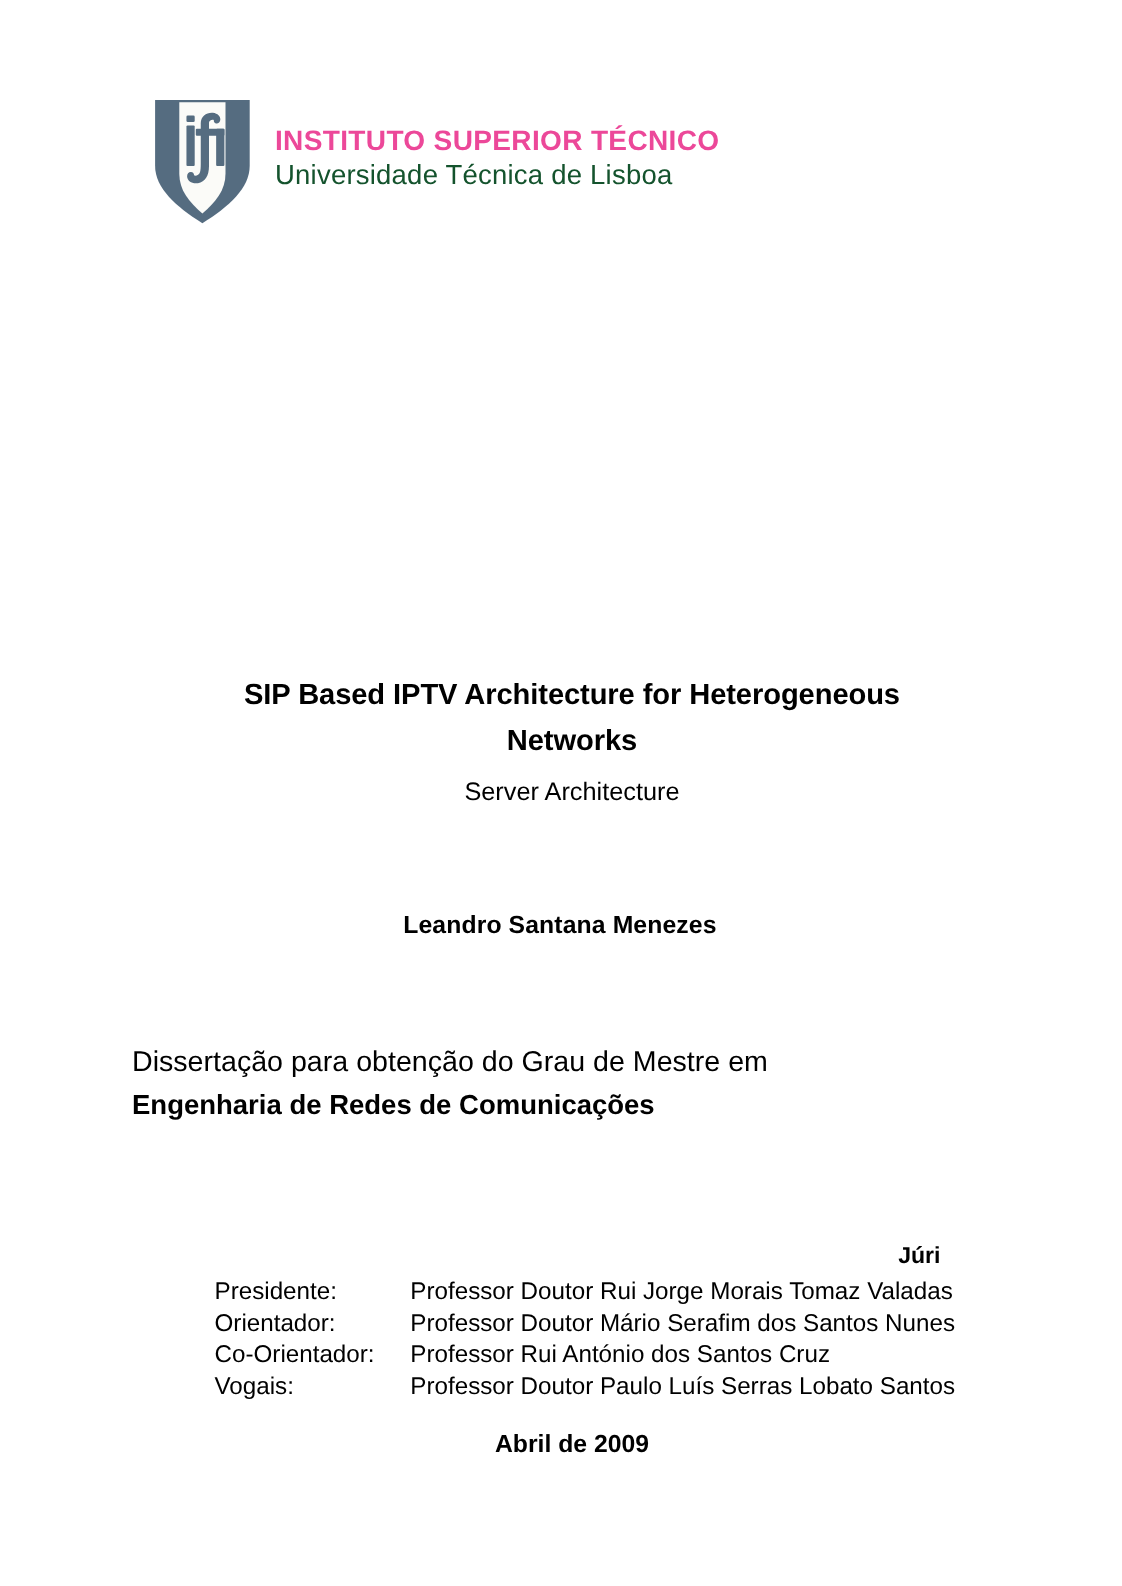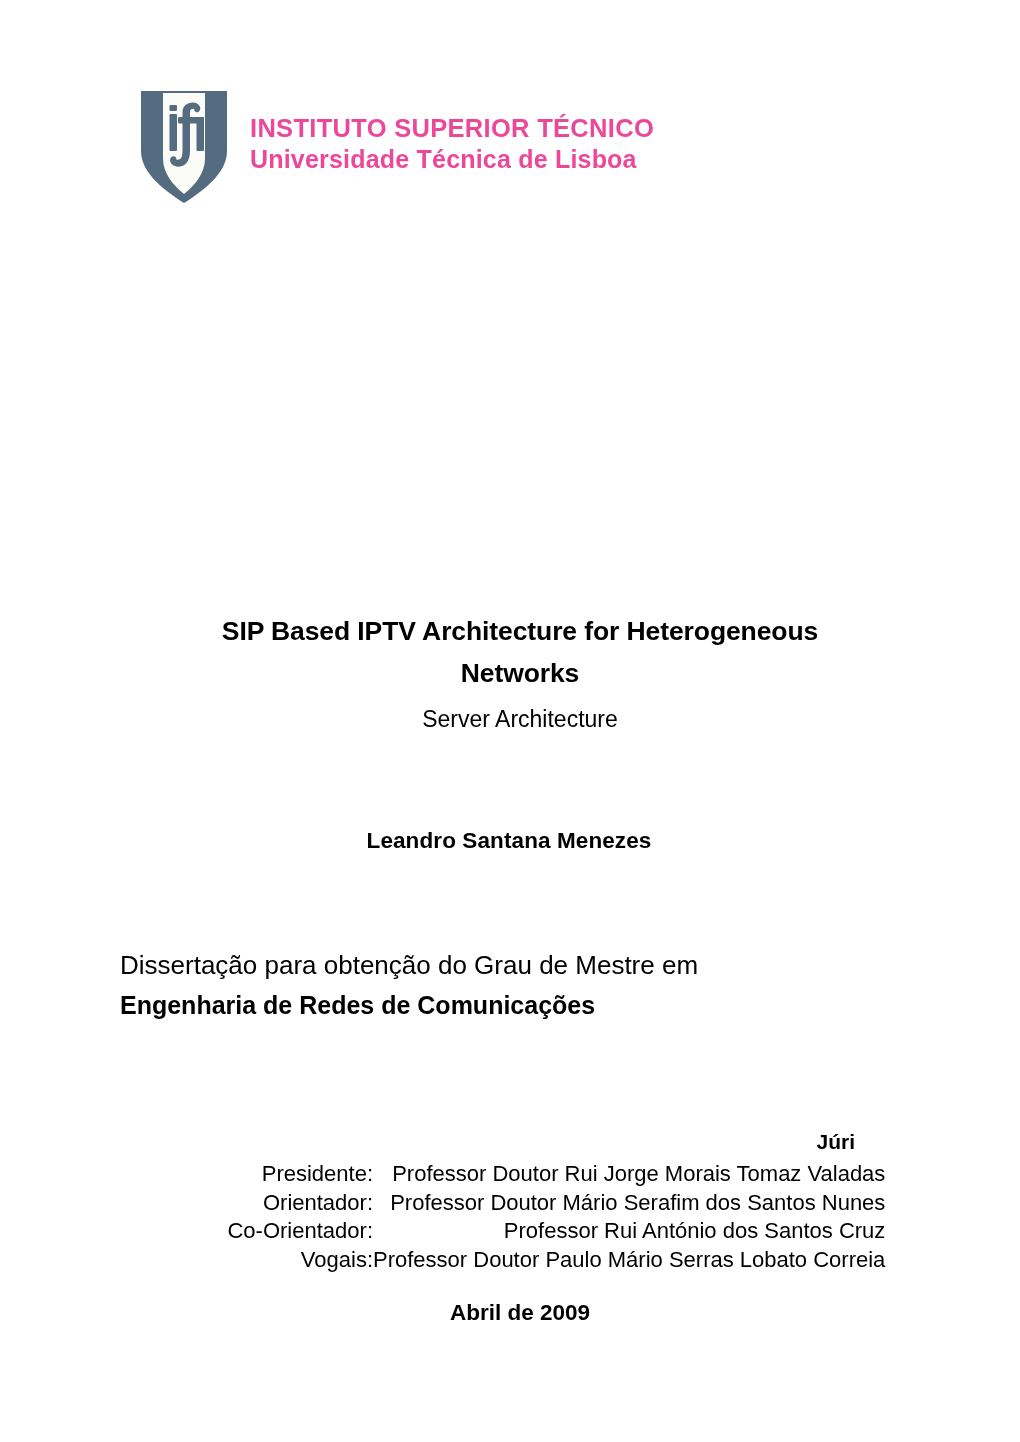--- a/index.html
+++ b/index.html
@@ -45,23 +45,23 @@
   .logo-line1 {
     font-size: 25.5px;
     font-weight: bold;
     letter-spacing: 0.3px;
     color: #ec4899;
     line-height: 1.16;
     white-space: nowrap;
   }
   .logo-line2 {
     font-size: 25px;
-    font-weight: bold;
+    font-weight: normal;
     letter-spacing: 0.2px;
-    color: #ec4899;
+    color: #14532d;
     line-height: 1.16;
     margin-top: 1px;
     white-space: nowrap;
   }
 
   
   .title-block {
     position: absolute;
     left: 160px;
     top: 578px;
@@ -127,21 +127,20 @@
   .jury-heading {
     font-size: 21px;
     font-weight: bold;
     text-align: right;
     width: 660px;
     margin: 0 0 4px 0;
     line-height: 28px;
   }
   .jury-table {
     border-collapse: collapse;
-    text-align: right;
   }
   .jury-table td {
     font-size: 22px;
     line-height: 28.5px;
     padding: 0;
     vertical-align: top;
     white-space: nowrap;
   }
   .jury-role {
     padding-right: 0px;
@@ -222,21 +221,21 @@
       <tr>
         <td class="jury-role">Orientador:</td>
         <td class="jury-name">Professor Doutor Mário Serafim dos Santos Nunes</td>
       </tr>
       <tr>
         <td class="jury-role">Co-Orientador:</td>
         <td class="jury-name">Professor Rui António dos Santos Cruz</td>
       </tr>
       <tr>
         <td class="jury-role">Vogais:</td>
-        <td class="jury-name">Professor Doutor Paulo Mário Serras Lobato Correia</td>
+        <td class="jury-name">Professor Doutor Paulo Luís Serras Lobato Santos</td>
       </tr>
     </tbody>
   </table>
 </div>
 
 <div class="date-block">
   <div class="date-text">Abril de 2009</div>
 </div>
 
 </body></html>

